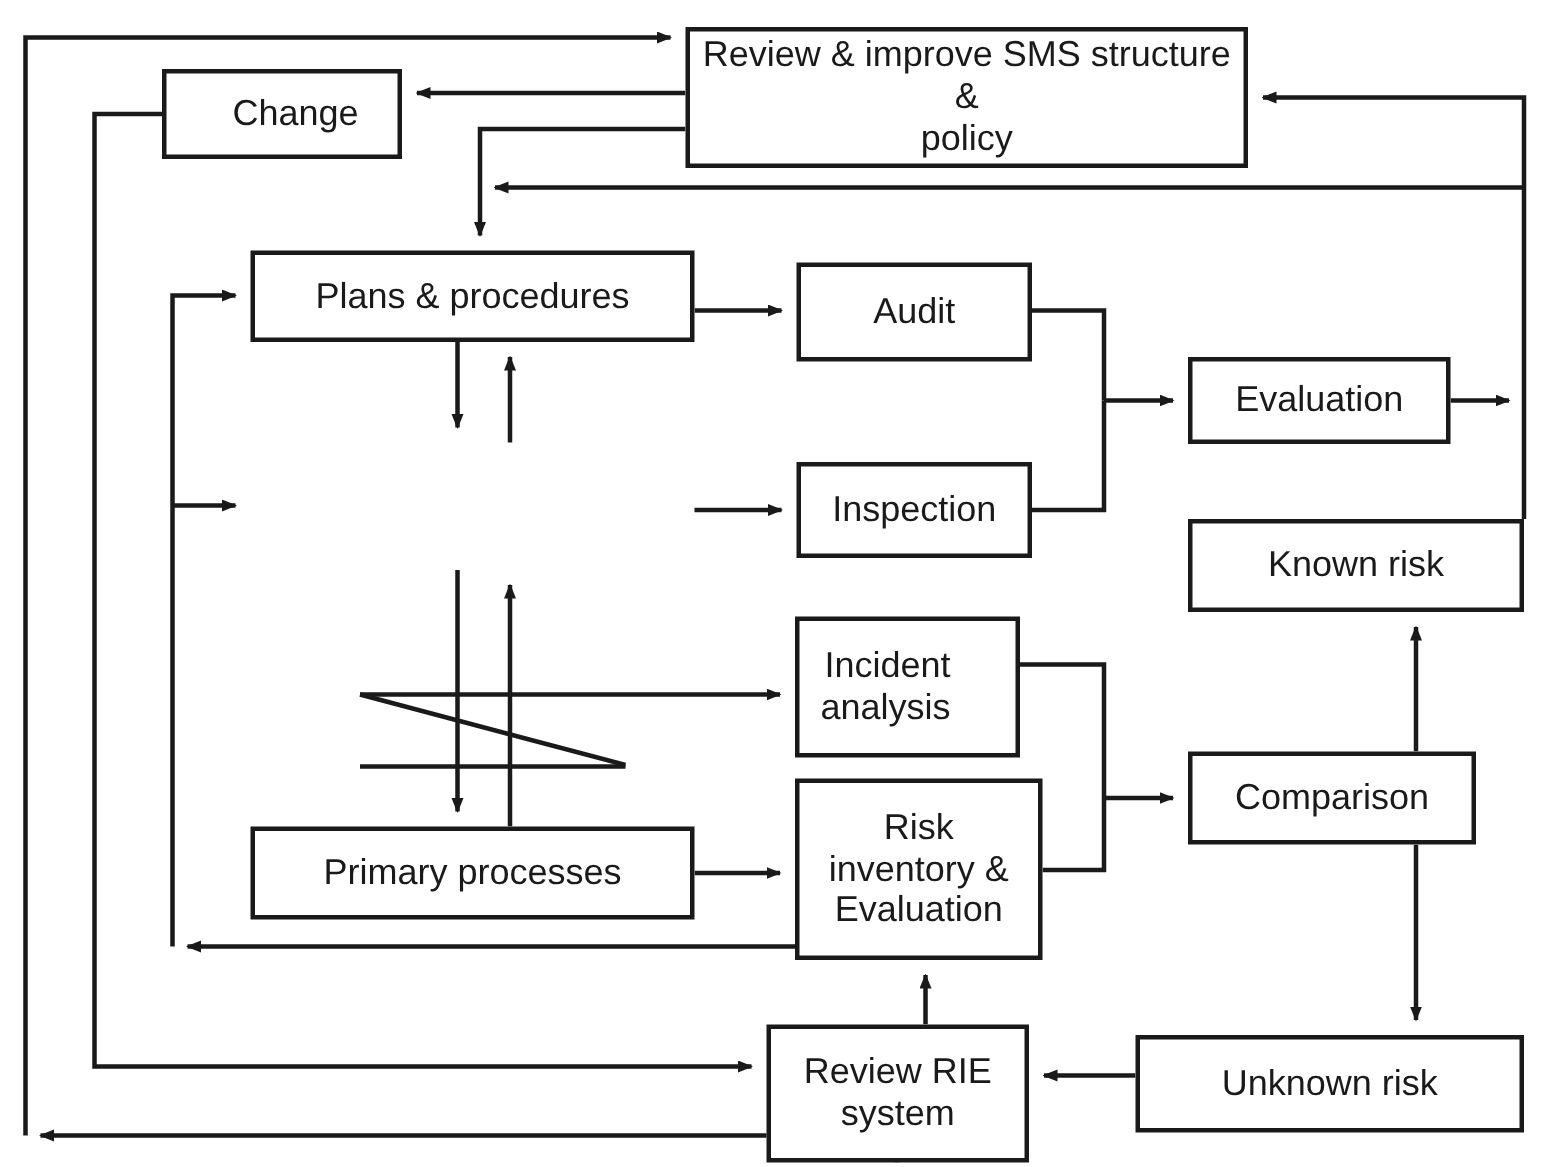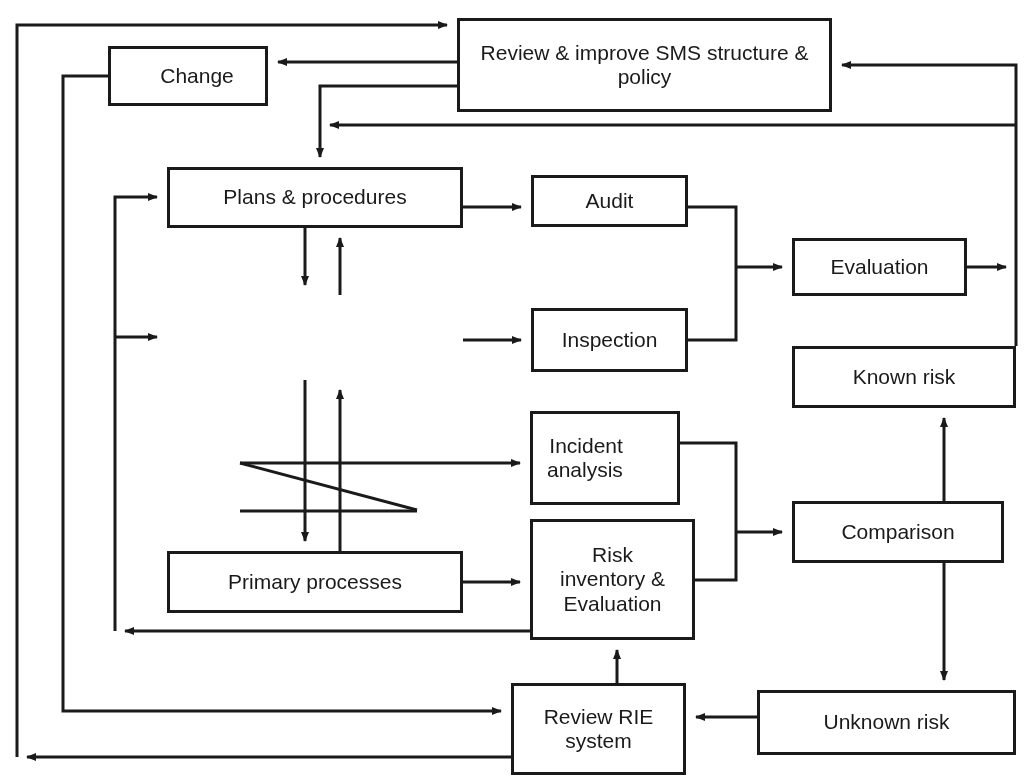--- a/index.html
+++ b/index.html
@@ -27,21 +27,21 @@
   .node-box {
     position: absolute;
     box-sizing: border-box;
     border: 3px solid #1a1a1a;
     background: #ffffff;
     display: flex;
     align-items: center;
     justify-content: center;
     text-align: center;
     color: #1a1a1a;
-    font-size: 21px;
+    font-size: 24px;
     line-height: 1.16;
     font-family: "Liberation Sans", sans-serif;
     padding: 2px 6px;
     z-index: 5;
   }
   .node-label {
     display: block;
     white-space: pre-line;
   }
 </style>
@@ -123,21 +123,21 @@
 
   <div class="node-box" style="left:108px; top:46px; width:160px; height:60px;padding-left:24px;">
     <span class="node-label">Change</span>
   </div>
 
   <div class="node-box" style="left:167px; top:167px; width:296px; height:61px;">
     <span class="node-label">Plans &amp; procedures</span>
   </div>
 
 
-  <div class="node-box" style="left:531px; top:175px; width:157px; height:52px;">
+  <div class="node-box" style="left:531px; top:175px; width:157px; height:66px;">
     <span class="node-label">Audit</span>
   </div>
 
   <div class="node-box" style="left:531px; top:308px; width:157px; height:64px;">
     <span class="node-label">Inspection</span>
   </div>
 
   <div class="node-box" style="left:792px; top:238px; width:175px; height:58px;">
     <span class="node-label">Evaluation</span>
   </div>
@@ -154,21 +154,21 @@
   <div class="node-box" style="left:167px; top:551px; width:296px; height:62px;">
     <span class="node-label">Primary processes</span>
   </div>
 
   <div class="node-box" style="left:530px; top:519px; width:165px; height:121px;">
     <span class="node-label">Risk
 inventory &amp;
 Evaluation</span>
   </div>
 
-  <div class="node-box" style="left:792px; top:501px; width:212px; height:62px;">
+  <div class="node-box" style="left:792px; top:501px; width:192px; height:62px;">
     <span class="node-label">Comparison</span>
   </div>
 
   <div class="node-box" style="left:511px; top:683px; width:175px; height:92px;">
     <span class="node-label">Review RIE
 system</span>
   </div>
 
   <div class="node-box" style="left:757px; top:690px; width:259px; height:65px;">
     <span class="node-label">Unknown risk</span>

